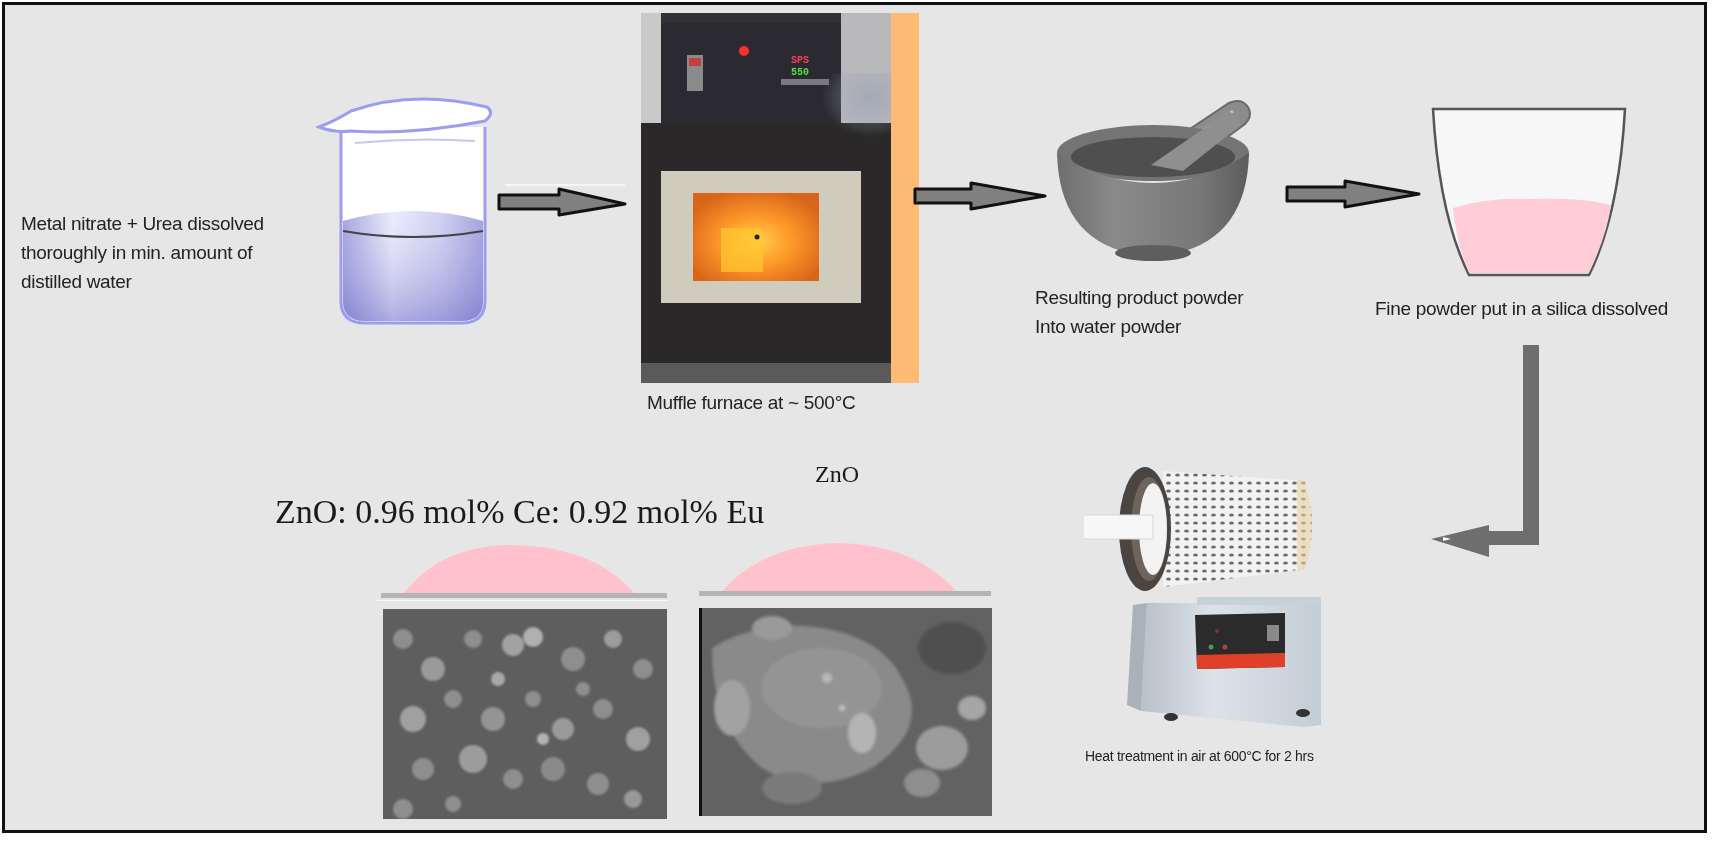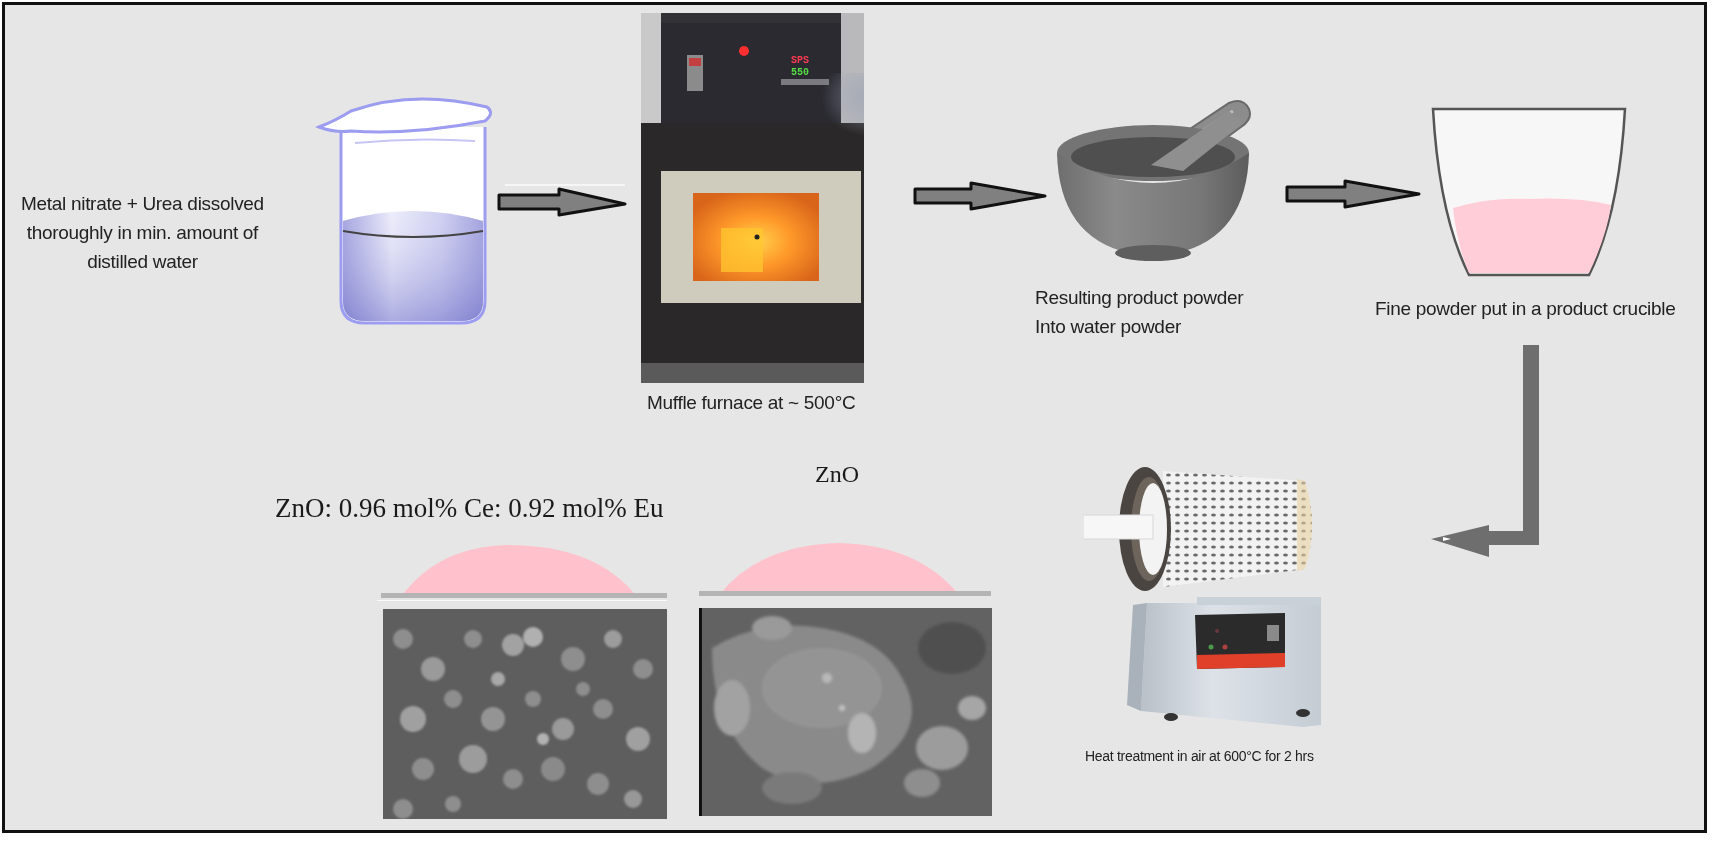--- a/index.html
+++ b/index.html
@@ -25,21 +25,21 @@
     font-family: "Liberation Serif", serif;
   }
   svg { display: block; }
   .sem-box { position: absolute; overflow: hidden; }
 </style>
 </head>
 <body>
 
 <div class="frame">
 
-  <div class="label" style="left:16px; top:184px;text-align:center;">
+  <div class="label" style="left:16px; top:204px;">
     <div>Metal nitrate + Urea dissolved</div>
     <div>thoroughly in min. amount of</div>
     <div>distilled water</div>
   </div>
 
   <div class="abs" style="left:310px; top:86px;">
     <svg width="180" height="240" viewBox="0 0 180 240">
       <defs>
         <linearGradient id="liq" x1="0" y1="0" x2="1" y2="0">
           <stop offset="0" stop-color="#8e8ed8"></stop>
@@ -61,21 +61,21 @@
     </svg>
   </div>
 
   <div class="abs" style="left:492px; top:178px;">
     <svg width="130" height="36" viewBox="0 0 130 36">
       <line x1="8" y1="2" x2="128" y2="2" stroke="#f6f6f6" stroke-width="2"></line>
       <path d="M 2 12 L 62 12 L 62 6 L 128 21 L 62 32 L 62 26 L 2 26 Z" fill="#808080" stroke="#111" stroke-width="3" stroke-linejoin="round"></path>
     </svg>
   </div>
 
-  <div class="abs" style="left:636px; top:8px; width:223px; height:370px; background:#0ea5e9; overflow:hidden;">
+  <div class="abs" style="left:636px; top:8px; width:278px; height:370px; background:#fdba74; overflow:hidden;">
     <svg width="250" height="370" viewBox="0 0 250 370">
       <defs>
         <radialGradient id="glow" cx="0.5" cy="0.55" r="0.6">
           <stop offset="0" stop-color="#ffd24a"></stop>
           <stop offset="0.45" stop-color="#ff9a2a"></stop>
           <stop offset="1" stop-color="#d9651a"></stop>
         </radialGradient>
         <radialGradient id="smoke" cx="0.8" cy="0.3" r="0.5">
           <stop offset="0" stop-color="#9aa2b4" stop-opacity="0.7"></stop>
           <stop offset="1" stop-color="#9aa2b4" stop-opacity="0"></stop>
@@ -137,21 +137,21 @@
       <path d="M 2 10 L 60 10 L 60 4 L 134 17 L 60 30 L 60 24 L 2 24 Z" fill="#808080" stroke="#111" stroke-width="3" stroke-linejoin="round"></path>
     </svg>
   </div>
 
   <div class="abs" style="left:1424px; top:100px;">
     <svg width="200" height="180" viewBox="0 0 200 180">
       <path d="M 4 4 L 196 4 Q 190 110 160 170 L 40 170 Q 10 110 4 4 Z" fill="#f7f7f7" stroke="#555" stroke-width="2.5"></path>
       <path d="M 24 103 Q 60 92 100 94 Q 150 92 182 100 Q 178 130 160 168 L 40 168 Q 28 140 24 103 Z" fill="#ffcdd8"></path>
     </svg>
   </div>
-  <div class="label" style="left:1370px; top:289px; font-size:19px;">Fine powder put in a product crucible</div>
+  <div class="label" style="left:1370px; top:289px; font-size:19px;">Fine powder put in a silica dissolved</div>
 
   <div class="abs" style="left:1424px; top:336px;">
     <svg width="120" height="220" viewBox="0 0 120 220">
       <path d="M 94 4 L 110 4 L 110 204 L 60 204 L 60 216 L 2 198 L 60 184 L 60 190 L 94 190 Z" fill="#6e6e6e"></path>
       <path d="M 14 196 L 22 198 L 14 200 Z" fill="#ffffff"></path>
     </svg>
   </div>
 
   <div class="abs" style="left:1078px; top:450px;">
     <svg width="260" height="290" viewBox="0 0 260 290">
@@ -180,21 +180,21 @@
       <path d="M 80 16 L 222 26 Q 236 70 222 114 L 80 132 Z" fill="url(#holes)"></path>
       <path d="M 214 24 L 222 26 Q 236 70 222 114 L 214 116 Z" fill="#e8d2a0" opacity="0.6"></path>
       <ellipse cx="62" cy="74" rx="26" ry="62" fill="#4a4540"></ellipse>
       <ellipse cx="66" cy="74" rx="18" ry="52" fill="#6d655c"></ellipse>
       <ellipse cx="70" cy="74" rx="14" ry="46" fill="#f3f3f3"></ellipse>
       <rect x="0" y="60" width="70" height="24" fill="#f7f7f7" stroke="#d8d8d8" stroke-width="1"></rect>
     </svg>
   </div>
   <div class="label" style="left:1080px; top:737px; font-size:14px;">Heat treatment in air at 600°C for 2 hrs</div>
 
-  <div class="serif-label" style="left:270px; top:488px; font-size:27px;">ZnO: 0.96 mol% Ce: 0.92 mol% Eu</div>
+  <div class="serif-label" style="left:270px; top:488px; font-size:34px;">ZnO: 0.96 mol% Ce: 0.92 mol% Eu</div>
   <div class="abs" style="left:372px; top:532px;">
     <svg width="290" height="64" viewBox="0 0 290 64">
       <path d="M 24 60 Q 60 10 130 8 Q 220 8 260 60 Z" fill="#ffc2cc"></path>
       <rect x="4" y="56" width="286" height="5" fill="#b4b4b4"></rect>
       <line x1="0" y1="64" x2="290" y2="64" stroke="#fafafa" stroke-width="2"></line>
     </svg>
   </div>
   <div class="sem-box" style="left:378px; top:604px; width:284px; height:210px; background:#6d6d6d;">
     <svg width="284" height="210" viewBox="0 0 284 210">
       <defs>

